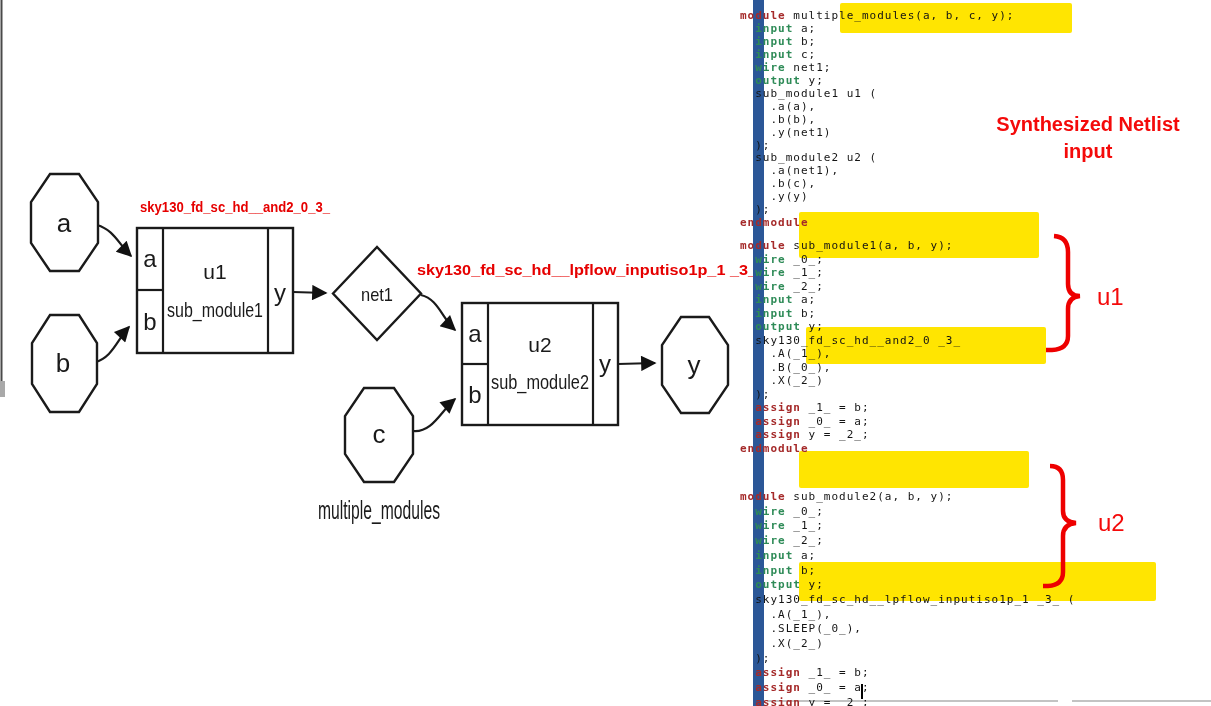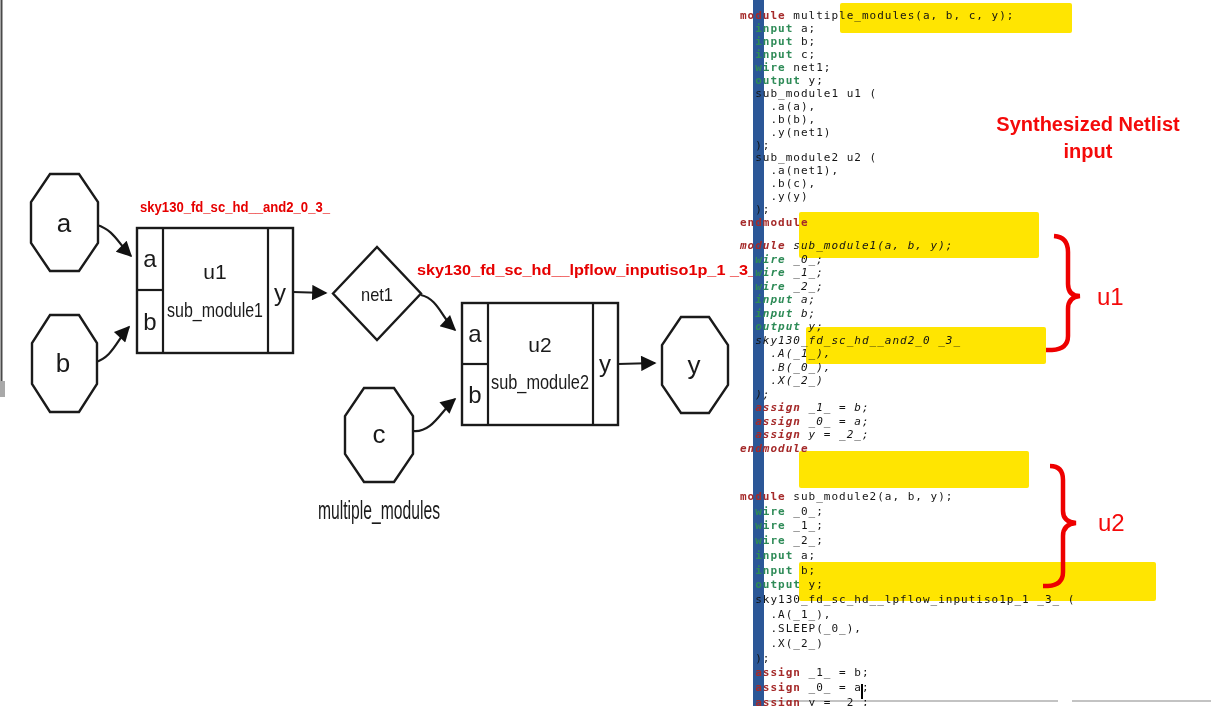--- a/index.html
+++ b/index.html
@@ -11,21 +11,21 @@
   .boxline{stroke:#1a1a1a;stroke-width:2.2;fill:none;}
   .edge{stroke:#1a1a1a;stroke-width:2.2;fill:none;}
   .nodetext{fill:#1a1a1a;font-family:"Liberation Sans",sans-serif;}
   .redlabel{fill:#e60000;font-weight:bold;font-family:"Liberation Sans",sans-serif;}
   
   #divider{position:absolute;top:0;left:753px;width:11px;height:706px;background:#2b5797;}
   .code-sec{position:absolute;left:740px;margin:0;font-family:"DejaVu Sans Mono",monospace;
             font-size:11px;letter-spacing:1px;color:#141414;z-index:3;}
   .code-line{white-space:pre;}
   #code-sec-1{top:10px;}   #code-sec-1 .code-line{line-height:12.95px;}
-  #code-sec-2{top:239px;}  #code-sec-2 .code-line{line-height:13.5px;font-style:italic;}
+  #code-sec-2{top:239px;}  #code-sec-2 .code-line{line-height:13.5px;}
   #code-sec-3{top:466px;margin-top:24px;}  #code-sec-3 .code-line{line-height:14.7px;}
   .kw{color:#a52a2a;font-weight:bold;}
   .ty{color:#2e8b57;font-weight:bold;}
   .hl{position:absolute;background:#ffe501;z-index:2;border-radius:2px;}
   #hl-1{left:840px;top:3px;width:232px;height:30px;}
   #hl-2{left:799px;top:212px;width:240px;height:46px;}
   #hl-3{left:806px;top:327px;width:240px;height:37px;}
   #hl-4{left:799px;top:451px;width:230px;height:37px;}
   #hl-5{left:799px;top:562px;width:357px;height:39px;}
   #annot-title{position:absolute;left:972px;top:111px;width:232px;text-align:center;z-index:4;

